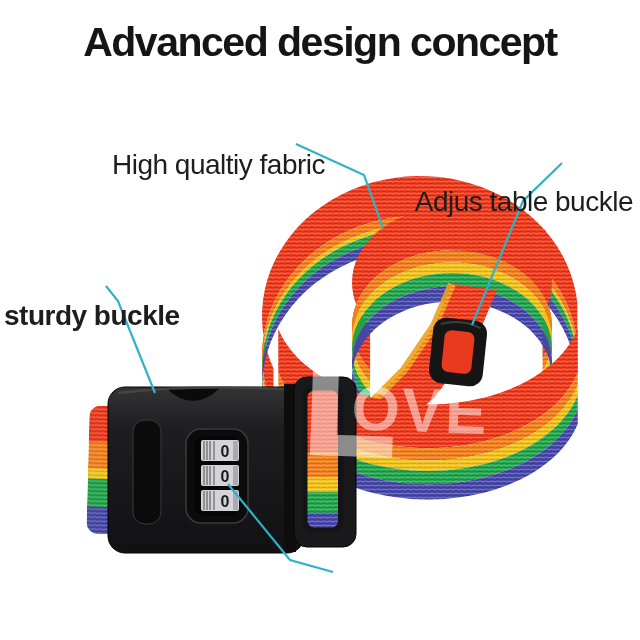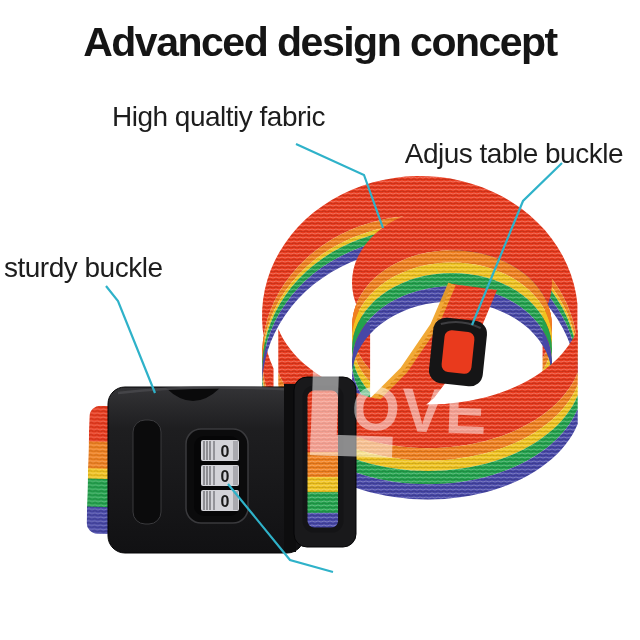--- a/index.html
+++ b/index.html
@@ -1,24 +1,24 @@
 <!DOCTYPE html>
 <html><head>
 <meta charset="utf-8">
 <style>
   html,body{margin:0;padding:0;background:#fff;}
   .stage{position:relative;width:640px;height:640px;background:#fff;overflow:hidden;
          font-family:"Liberation Sans",sans-serif;}
   .stage svg{position:absolute;left:0;top:0;}
   .title{position:absolute;top:19px;left:0;width:640px;text-align:center;
          font-weight:700;font-size:41px;letter-spacing:-1.5px;color:#151515;}
-  .callout{position:absolute;font-size:28px;color:#1d1d1d;white-space:nowrap;letter-spacing:-0.5px;}
+  .callout{position:absolute;font-size:28px;color:#1d1d1d;white-space:nowrap;letter-spacing:-0.5px;margin-top:48px;}
   .lbl-fabric{left:112px;top:101px;}
-  .lbl-adjustable{right:17px;top:138px;text-align:center;}
-  .lbl-sturdy{left:4px;top:252px;}
+  .lbl-adjustable{right:7px;top:138px;text-align:center;}
+  .lbl-sturdy{left:4px;top:252px;font-weight:bold;}
   .lbl-password{left:293px;top:568px;}
 </style>
 </head>
 <body>
 
 <div class="stage">
 
   <svg id="art" width="640" height="640" viewBox="0 0 640 640">
     <defs>
       <pattern id="weave" width="6" height="4" patternUnits="userSpaceOnUse">

